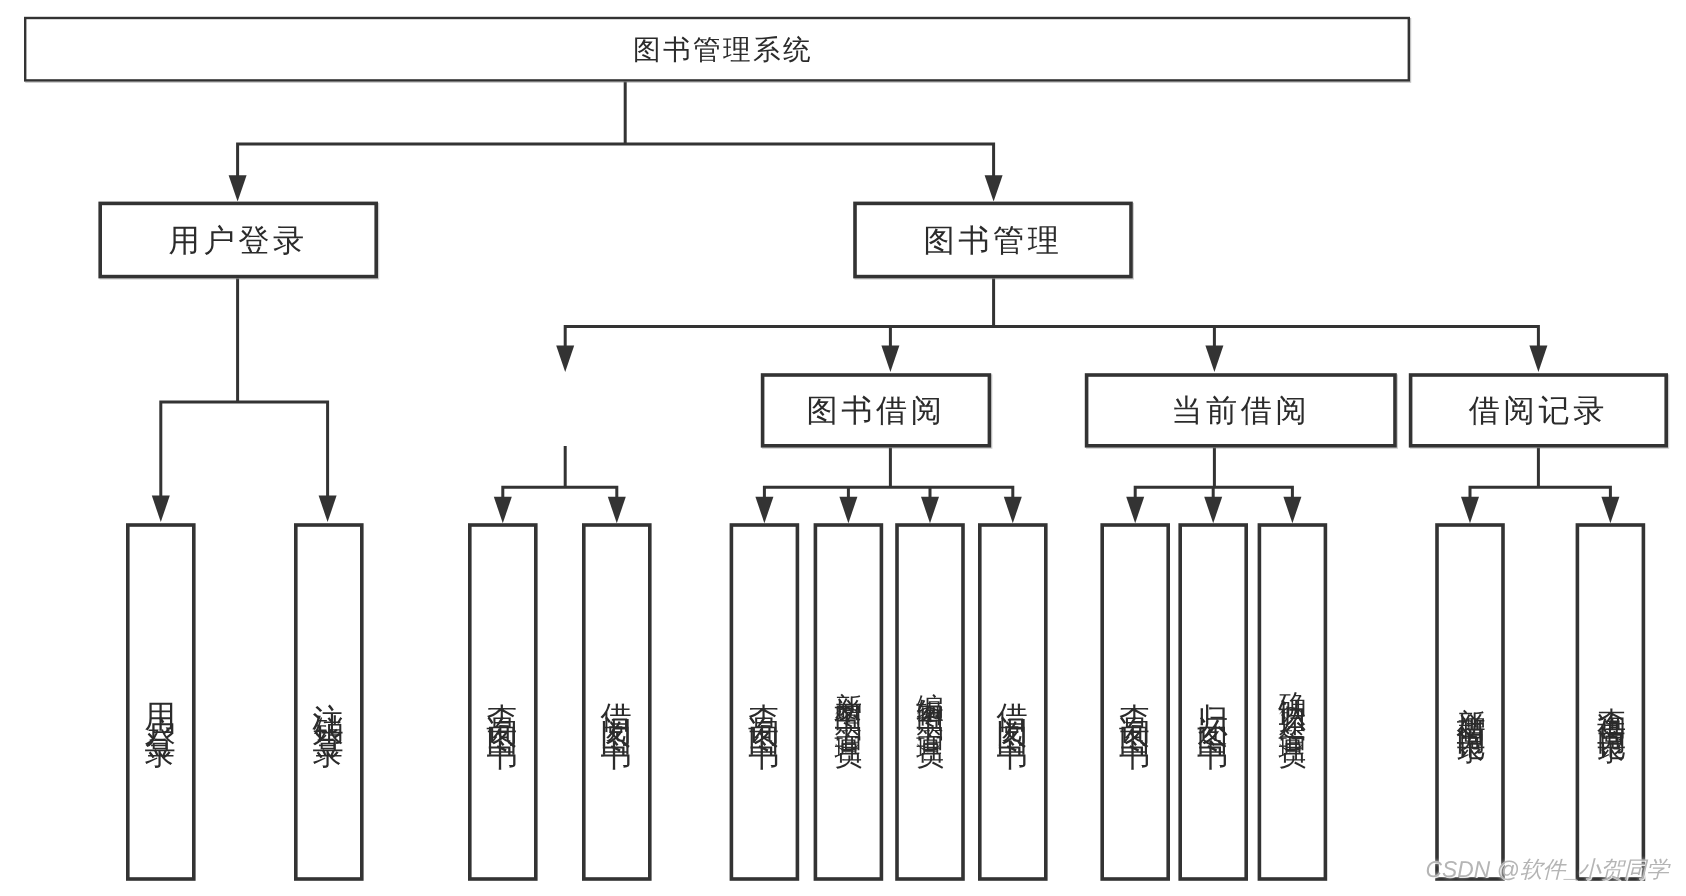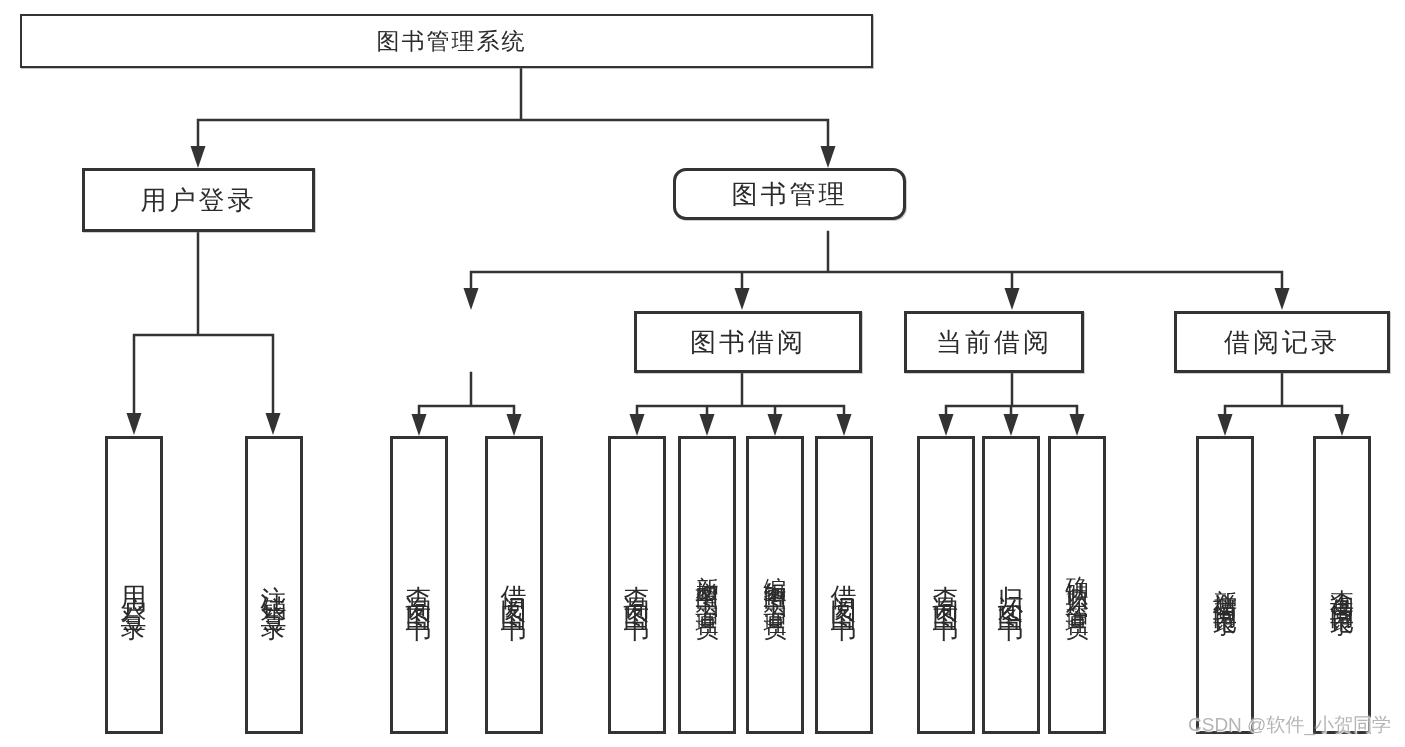--- a/index.html
+++ b/index.html
@@ -68,20 +68,21 @@
   }
   .watermark {
     position: absolute;
     left: 1188px;
     top: 712px;
     z-index: 3;
     font-size: 19px;
     color: #b5b5b5;
     white-space: nowrap;
     text-shadow: 0 0 3px #ffffff, 1px 1px 0 rgba(255,255,255,0.8);
+    font-style: italic;
   }
 </style>
 </head>
 <body>
 
 <div class="stage">
 
   <svg class="connectors" width="1405" height="747" viewBox="0 0 1405 747">
     <g stroke="#333333" stroke-width="2.5" fill="none" stroke-linecap="square">
 
@@ -115,35 +116,35 @@
       <polygon points="767.5,414 782.5,414 775,436"></polygon>
       <polygon points="836.5,414 851.5,414 844,436"></polygon>
       <polygon points="938.5,414 953.5,414 946,436"></polygon>
       <polygon points="1003.5,414 1018.5,414 1011,436"></polygon>
       <polygon points="1069.5,414 1084.5,414 1077,436"></polygon>
       <polygon points="1217.5,414 1232.5,414 1225,436"></polygon>
       <polygon points="1334.5,414 1349.5,414 1342,436"></polygon>
     </g>
   </svg>
 
-  <div class="node root" style="left:20px; top:14px; width:853px; height:54px;padding-left:10px;">
+  <div class="node root" style="left:20px; top:14px; width:1155px; height:54px;padding-left:10px;">
     <span class="hlabel">图书管理系统</span>
   </div>
 
   <div class="node lvl" style="left:82px; top:168px; width:233px; height:64px;">
     <span class="hlabel">用户登录</span>
   </div>
-  <div class="node lvl" style="left:673px; top:168px; width:233px; height:52px;border-radius:13px;">
+  <div class="node lvl" style="left:711px; top:168px; width:233px; height:64px;">
     <span class="hlabel">图书管理</span>
   </div>
 
-  <div class="node lvl" style="left:634px; top:311px; width:228px; height:62px;">
+  <div class="node lvl" style="left:634px; top:311px; width:192px; height:62px;">
     <span class="hlabel">图书借阅</span>
   </div>
-  <div class="node lvl" style="left:904px; top:311px; width:180px; height:62px;">
+  <div class="node lvl" style="left:904px; top:311px; width:260px; height:62px;">
     <span class="hlabel">当前借阅</span>
   </div>
   <div class="node lvl" style="left:1174px; top:311px; width:216px; height:62px;justify-content:center;">
     <span class="hlabel">借阅记录</span>
   </div>
 
   <div class="node" style="left:105px; top:436px; width:58px; height:298px;">
     <span class="vt">用户登录</span>
   </div>
   <div class="node" style="left:245px; top:436px; width:58px; height:298px;">

